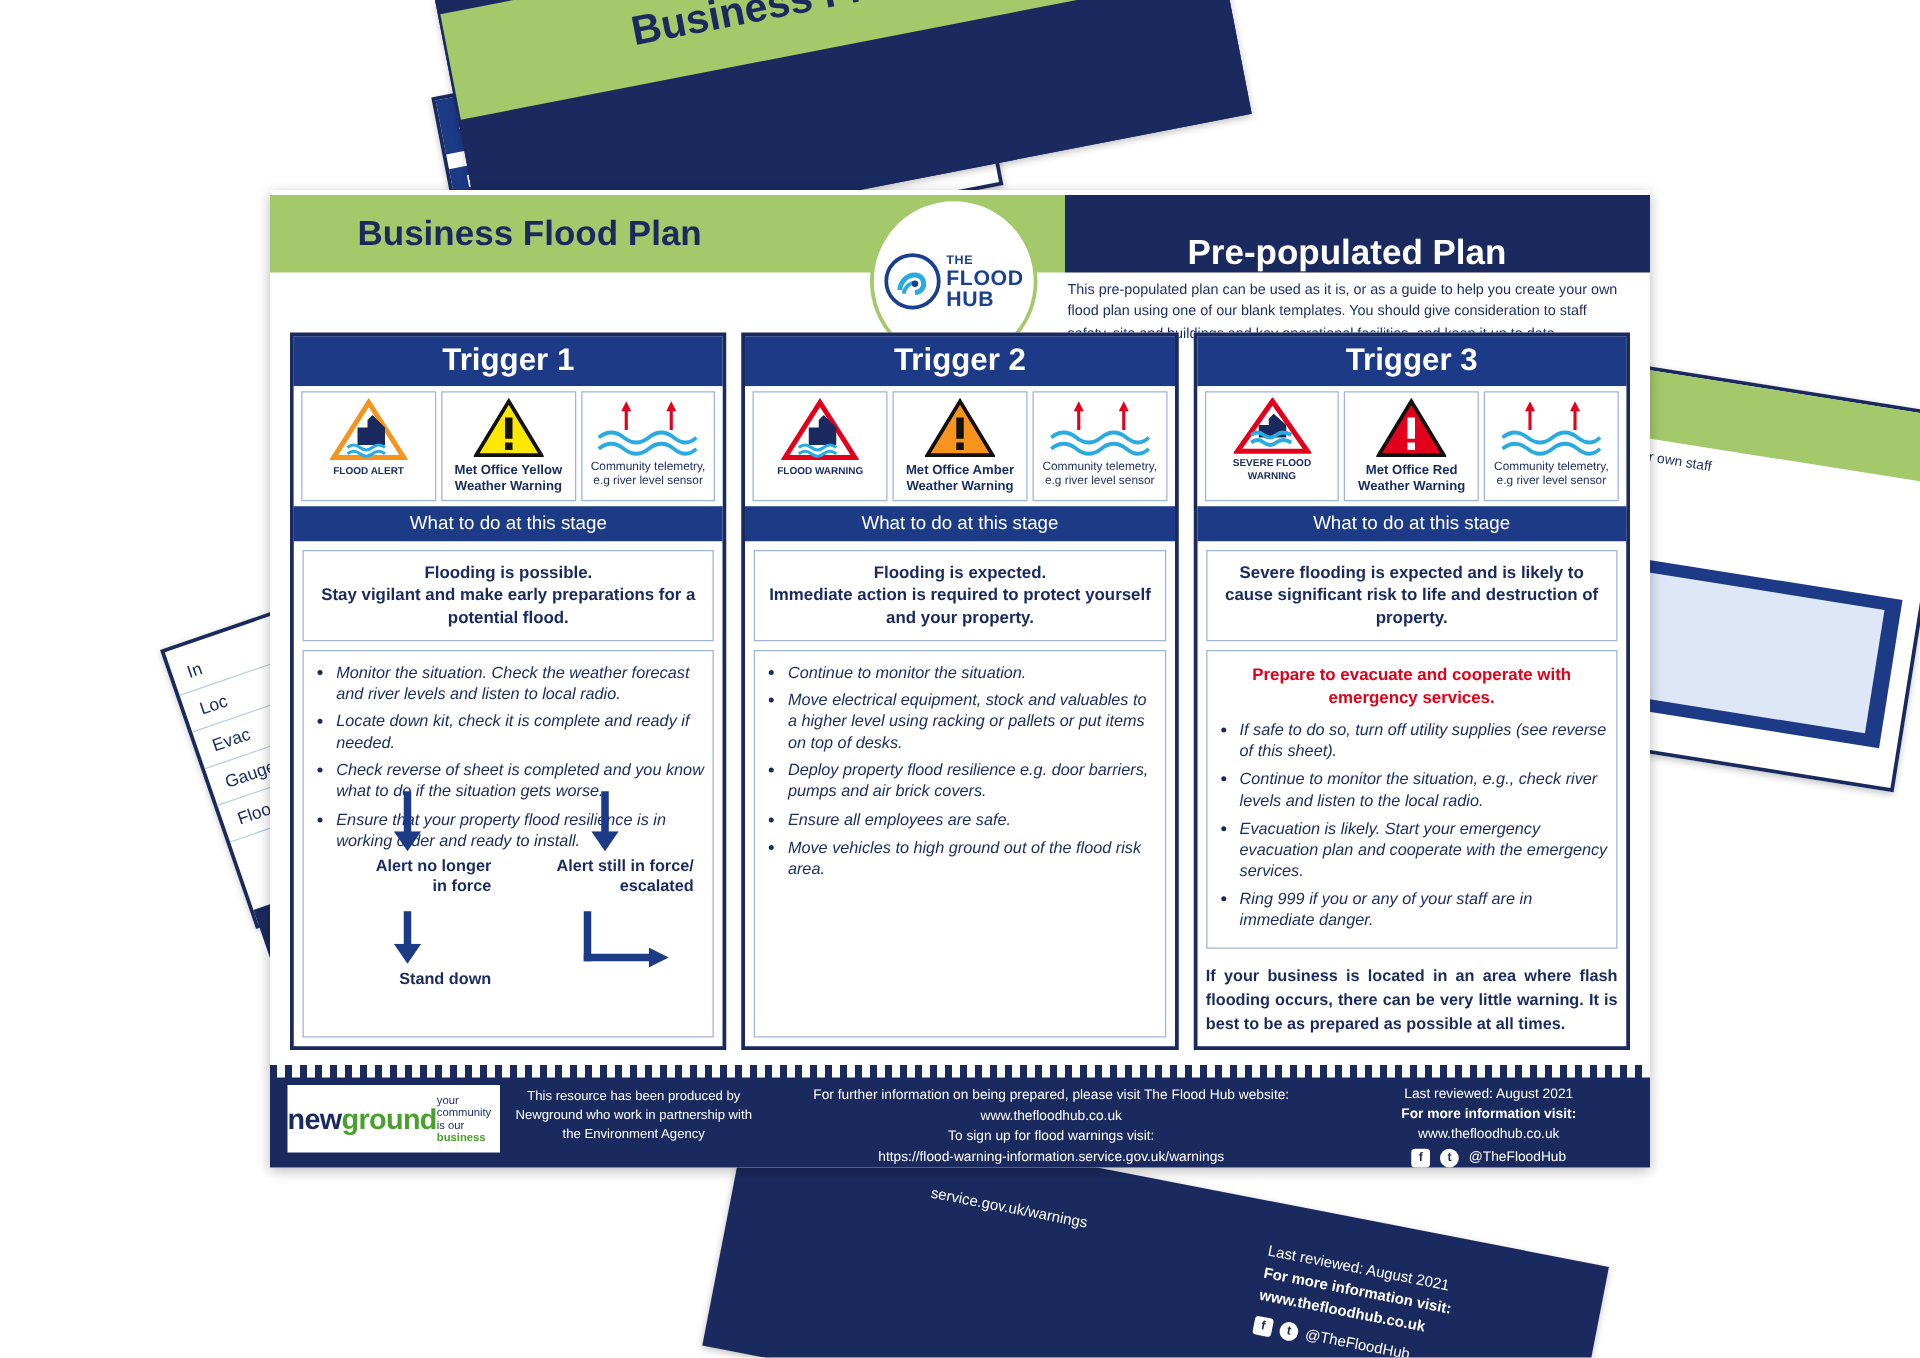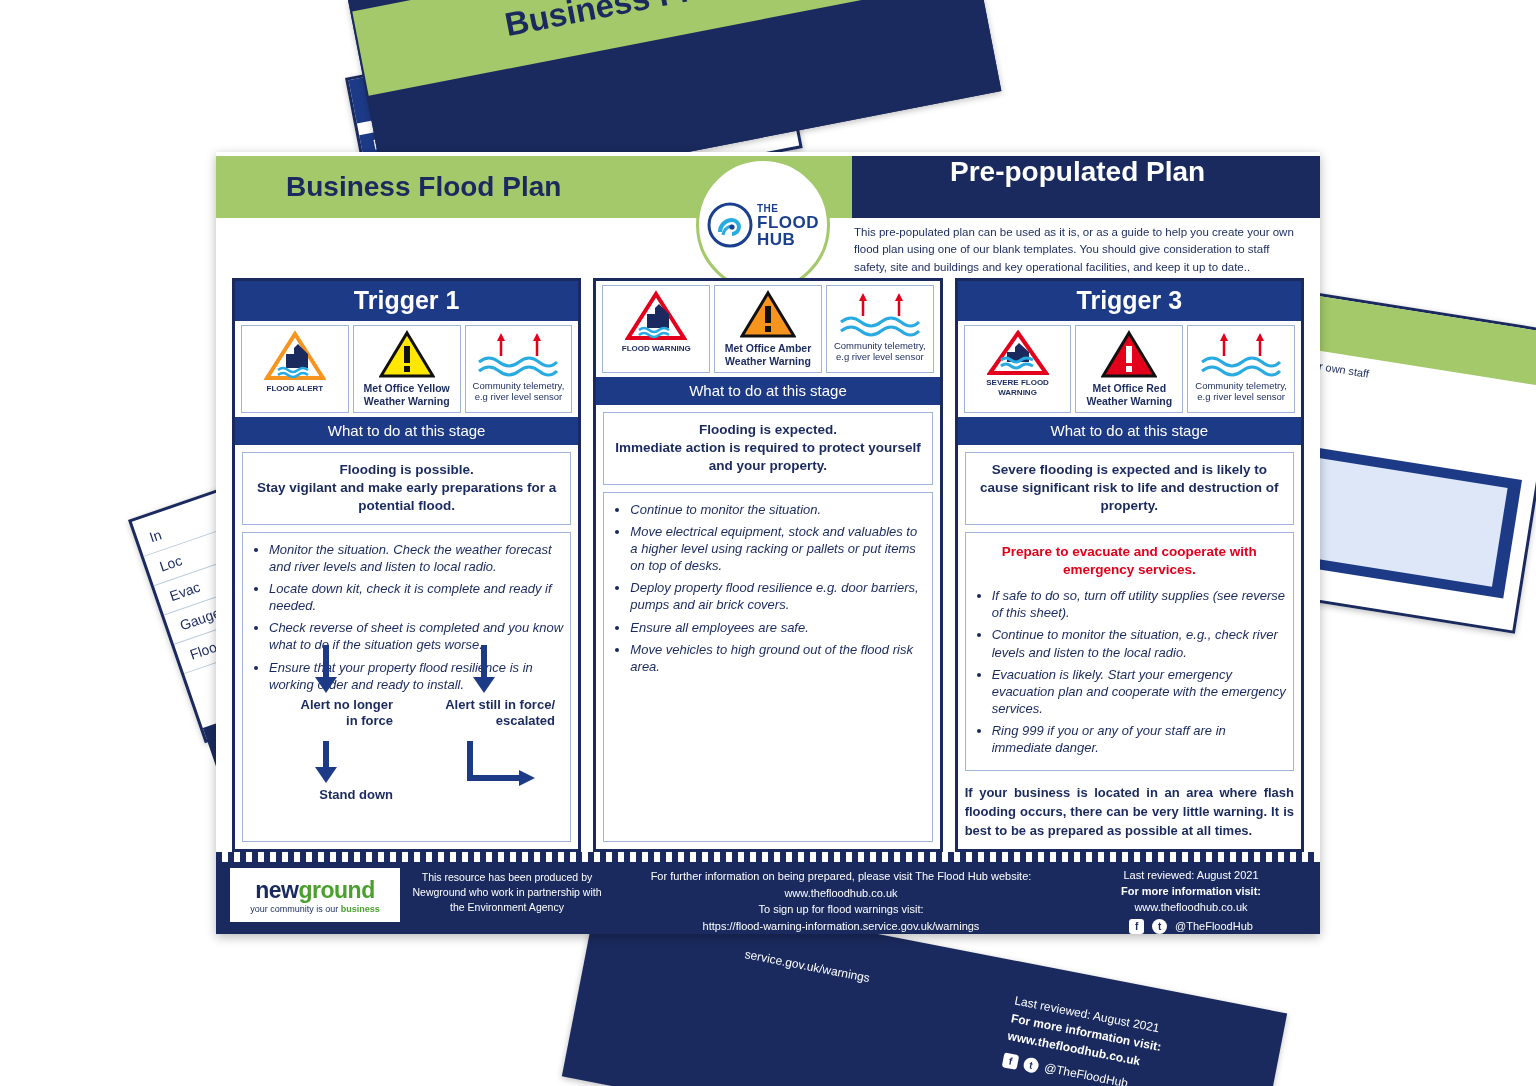--- a/index.html
+++ b/index.html
@@ -64,34 +64,34 @@
   .bg-bottom .c2 b{font-weight:bold;}
 
   
   .main{
     left:216px;top:152px;width:1104px;height:782px;
     background:#ffffff;box-shadow:0 3px 10px rgba(0,0,0,.28);
   }
   .hdr{position:absolute;left:0;top:4px;width:100%;height:62px;display:flex;}
   .hdr .green{flex:0 0 636px;background:#a3c96a;display:flex;align-items:center;}
   .hdr .green .title{margin-left:70px;font-size:28px;font-weight:bold;color:#1a2a5e;}
-  .hdr .navy{flex:1;background:#1a2a5e;display:flex;align-items:flex-start;}
+  .hdr .navy{flex:1;background:#1a2a5e;display:flex;align-items:flex-end;}
   .hdr .navy .title2{margin-left:98px;font-size:28px;font-weight:bold;color:#ffffff;}
   .intro{position:absolute;left:638px;top:72px;width:440px;font-size:11.5px;line-height:1.5;color:#1a2a5e;}
 
   .logo{position:absolute;left:480px;top:6px;width:128px;height:128px;border-radius:50%;
         background:#ffffff;border:3px solid #a3c96a;display:flex;align-items:center;justify-content:center;}
   .logo-inner{display:flex;align-items:flex-end;}
   .logo-txt{margin-left:4px;line-height:1;}
   .logo-txt .l1{font-size:10px;font-weight:bold;color:#1a3f8f;letter-spacing:.5px;}
   .logo-txt .l2{font-size:17px;font-weight:bold;color:#1a3f8f;letter-spacing:.5px;}
   .logo-txt .l3{font-size:17px;font-weight:bold;color:#1a3f8f;letter-spacing:.5px;}
 
   
-  .cols{position:absolute;left:16px;top:126px;width:1072px;height:574px;display:flex;gap:12px;}
+  .cols{position:absolute;left:16px;top:114px;width:1072px;height:574px;display:flex;gap:12px;}
   .col{flex:1;border:3px solid #1a2a5e;background:#ffffff;position:relative;display:flex;flex-direction:column;}
   .col .cap{background:#1d3a87;color:#ffffff;font-size:25px;font-weight:bold;text-align:center;padding:5px 0 6px;}
   .icons{display:flex;background:#ffffff;padding:4px 6px 4px;gap:4px;}
   .icon-cell{flex:1;border:1px solid #9fb4d8;display:flex;flex-direction:column;align-items:center;justify-content:flex-start;padding:4px 2px 3px;box-sizing:border-box;min-height:88px;}
   .icon-cell .lab{font-size:9.5px;text-align:center;color:#1a2a5e;line-height:1.2;margin-top:2px;}
   .icon-cell .lab.b{font-weight:bold;font-size:10.5px;}
   .icon-cell .lab.tiny{font-size:8px;font-weight:bold;}
   .stage{background:#1d3a87;color:#fff;text-align:center;font-size:15px;padding:5px 0 6px;}
   .summary{margin:7px 7px 0;border:1px solid #9fb4d8;padding:8px 6px;text-align:center;font-size:13.5px;font-weight:bold;line-height:1.35;color:#1a2a5e;}
   .body{margin:7px 7px 7px;border:1px solid #9fb4d8;flex:1;padding:8px 6px 6px;box-sizing:border-box;position:relative;}
@@ -102,21 +102,21 @@
 
   
   .flow{position:absolute;left:0;bottom:6px;width:100%;height:190px;}
   .flow .lbl{position:absolute;font-size:13px;font-weight:bold;text-align:right;color:#1a2a5e;line-height:1.25;}
   .arw{position:absolute;background:#1d3a87;}
 
   
   .footer{position:absolute;left:0;bottom:0;width:100%;height:76px;background:#1a2a5e;color:#ffffff;}
   .wave{position:absolute;left:0;top:-6px;width:100%;height:10px;
     background:repeating-linear-gradient(90deg,#1a2a5e 0 6px,#ffffff 6px 12px);}
-  .f1{position:absolute;left:14px;top:10px;width:170px;height:54px;background:#ffffff;display:flex;flex-direction:column;align-items:center;justify-content:center;}
+  .f1{position:absolute;left:14px;top:10px;width:170px;height:54px;background:#ffffff;display:flex;align-items:center;justify-content:center;}
   .f1 .ng{font-size:23px;font-weight:bold;color:#1a2a5e;letter-spacing:-.5px;}
   .f1 .ng .g{color:#4aa02c;}
   .f1 .sub{font-size:9px;color:#1a2a5e;}
   .f1 .sub b{color:#4aa02c;}
   .f2{position:absolute;left:196px;top:12px;width:190px;font-size:10.5px;line-height:1.42;text-align:center;}
   .f3{position:absolute;left:400px;top:10px;width:450px;font-size:11px;line-height:1.5;text-align:center;}
   .f4{position:absolute;right:14px;top:10px;width:230px;font-size:11px;line-height:1.45;text-align:center;}
   .social{display:flex;gap:8px;align-items:center;justify-content:center;margin-top:3px;}
   .si{width:15px;height:15px;border-radius:3px;background:#ffffff;color:#1a2a5e;font-size:10px;font-weight:bold;display:flex;align-items:center;justify-content:center;}
   .si.tw{border-radius:50%;}
@@ -269,20 +269,21 @@
           <div class="arw" style="left:224px;top:96px;width:6px;height:40px;"></div>
           <div class="arw" style="left:224px;top:130px;width:56px;height:6px;"></div>
           <svg style="position:absolute;left:276px;top:125px;" width="16" height="16">
               <polygon points="16,8 0,0 0,16" fill="#1d3a87"></polygon>
             </svg>
         </div>
       </div>
     </div>
 
     <div class="col">
+      <div class="cap">Trigger 2</div>
       <div class="icons">
         <div class="icon-cell">
           <svg width="62" height="52" viewBox="0 0 62 52">
             <polygon points="31,4 59,48 3,48" fill="#ffffff" stroke="#e2001a" stroke-width="4"></polygon>
             <path d="M22 24 h8 v-6 l4 -4 l10 10 v14 h-22 z" fill="#1a2a5e"></path>
             <path d="M14 40 q5 -4 10 0 t10 0 t10 0" stroke="#29abe2" stroke-width="2.5" fill="none"></path>
             <path d="M14 45 q5 -4 10 0 t10 0 t10 0" stroke="#29abe2" stroke-width="2.5" fill="none"></path>
           </svg>
           <div class="lab tiny">FLOOD WARNING</div>
         </div>

